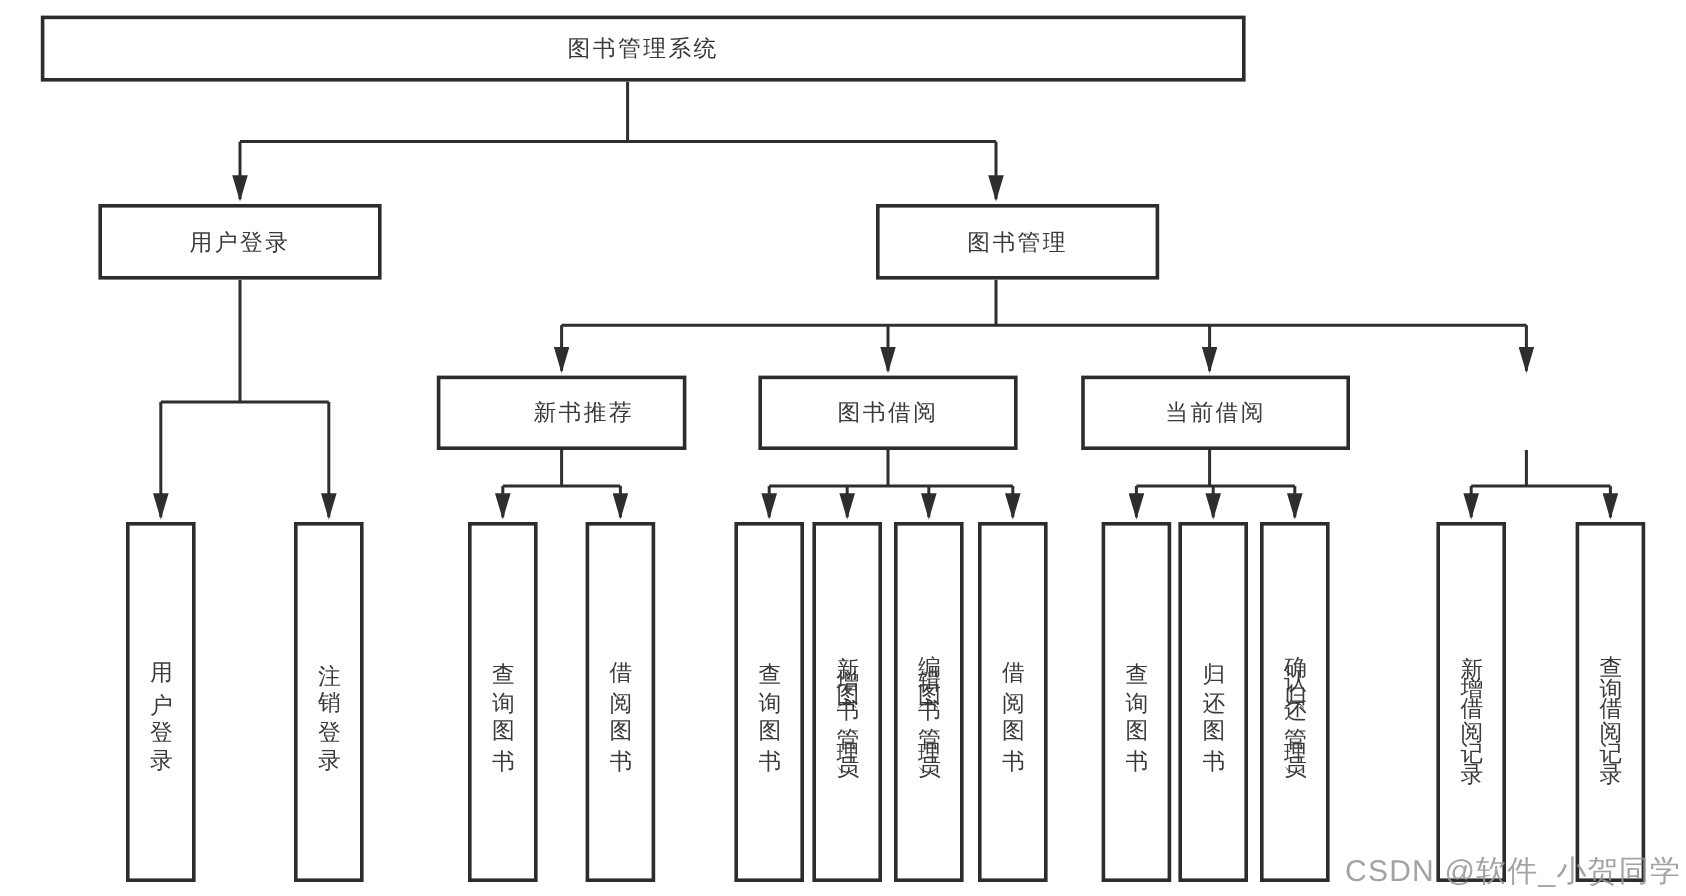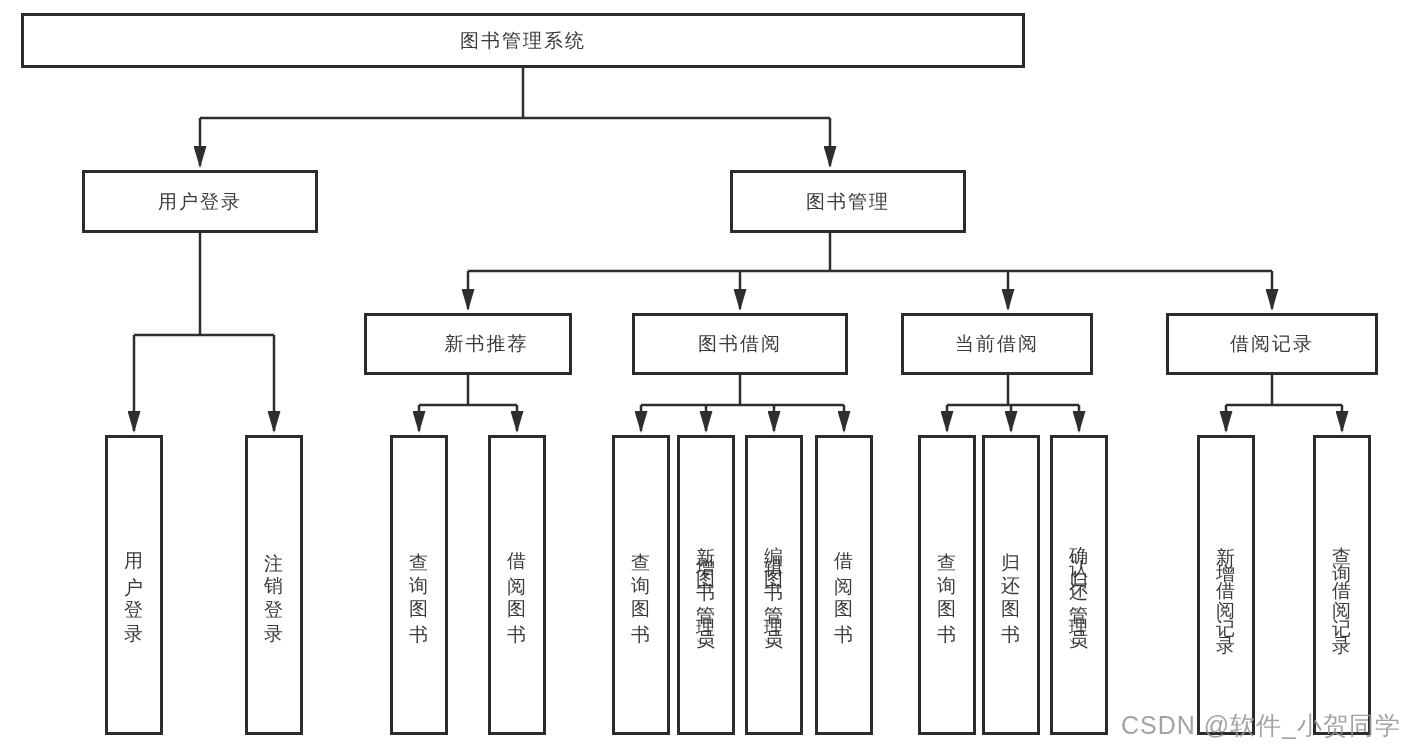--- a/index.html
+++ b/index.html
@@ -66,42 +66,39 @@
       <line x1="947" y1="405" x2="947" y2="431" marker-end="url(#arrow)"></line>
       <line x1="1011" y1="405" x2="1011" y2="431" marker-end="url(#arrow)"></line>
       <line x1="1079" y1="405" x2="1079" y2="431" marker-end="url(#arrow)"></line>
 
       <path d="M1272,375 V405 M1226,405 H1342"></path>
       <line x1="1226" y1="405" x2="1226" y2="431" marker-end="url(#arrow)"></line>
       <line x1="1342" y1="405" x2="1342" y2="431" marker-end="url(#arrow)"></line>
     </g>
   </svg>
 
-  <div class="node" style="left:21px;top:13px;width:1004px;height:55px;">
+  <div class="node" style="left:34px;top:13px;width:1004px;height:55px;">
     <span>图书管理系统</span>
   </div>
 
   <div class="node" style="left:82px;top:170px;width:236px;height:63px;">
     <span>用户登录</span>
   </div>
   <div class="node" style="left:712px;top:170px;width:236px;height:63px;margin-left:18px;">
     <span>图书管理</span>
   </div>
 
   <div class="node" style="left:364px;top:313px;width:208px;height:62px;padding-left:37px;">
     <span>新书推荐</span>
   </div>
   <div class="node" style="left:632px;top:313px;width:216px;height:62px;">
     <span>图书借阅</span>
   </div>
-  <div class="node" style="left:901px;top:313px;width:192px;height:62px;">
+  <div class="node" style="left:901px;top:313px;width:224px;height:62px;">
     <span>当前借阅</span>
-  </div>
-  <div class="node" style="left:1166px;top:313px;width:212px;height:62px;">
-    <span>借阅记录</span>
   </div>
 
   <div class="node leaf" style="left:105px;top:435px;width:58px;height:300px;">
     <span class="vtext">用户登录</span>
   </div>
   <div class="node leaf" style="left:245px;top:435px;width:58px;height:300px;">
     <span class="vtext">注销登录</span>
   </div>
 
   <div class="node leaf" style="left:390px;top:435px;width:58px;height:300px;">

